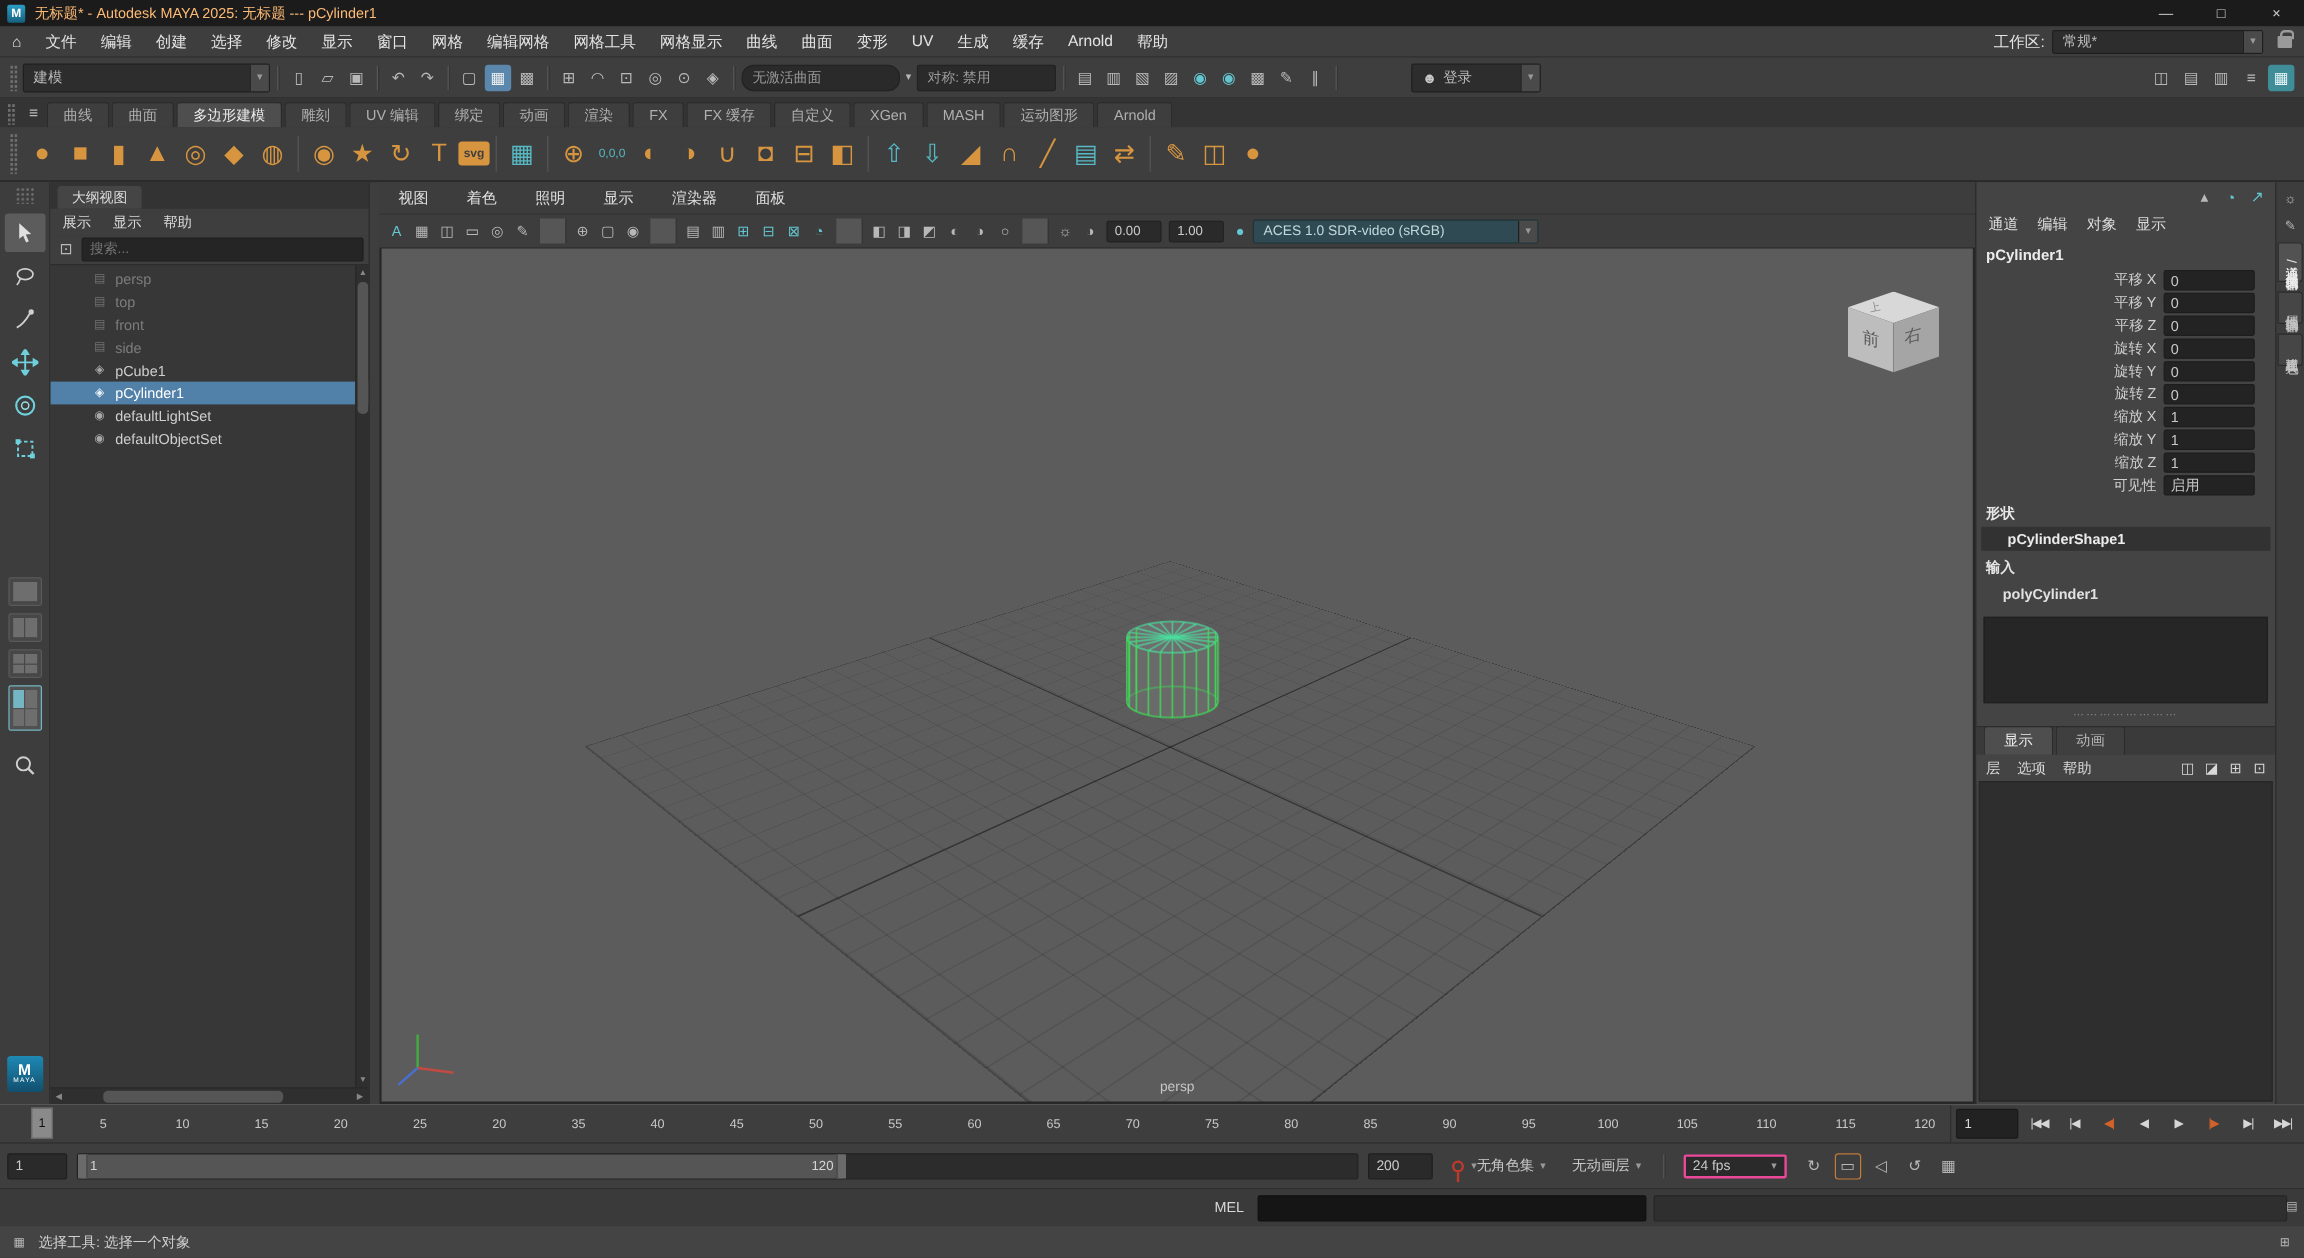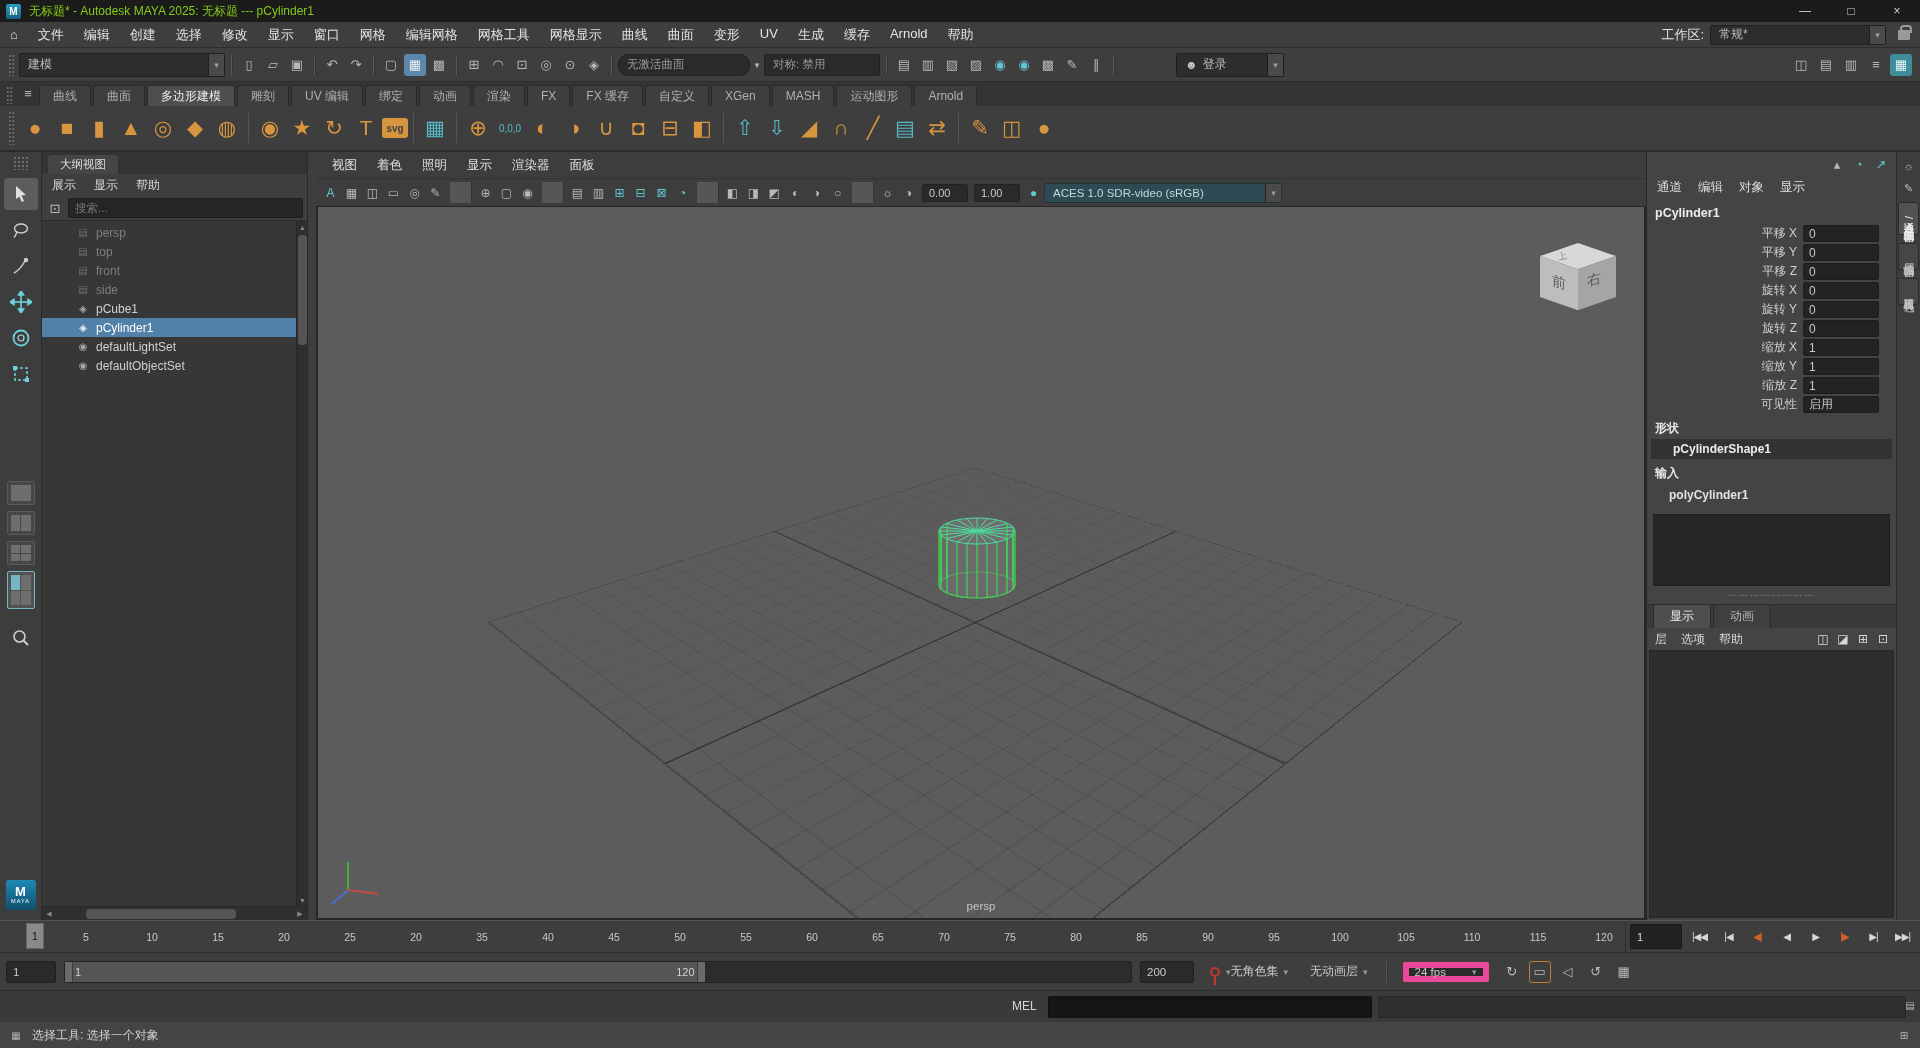--- a/index.html
+++ b/index.html
@@ -16,21 +16,21 @@
   .ic.or-b{border:1px solid #c07a3a;}
   .sepv{width:1px;height:20px;background:#585858;margin:0 6px;box-shadow:1px 0 0 #333;flex:none;}
   .grip{width:7px;height:22px;flex:none;margin:0 4px;background-image:radial-gradient(#6e6e6e 1px,transparent 1.2px);background-size:3.5px 4px;}
   .dd{display:flex;align-items:center;background:#2d2d2d;border:1px solid #1f1f1f;border-radius:2px;height:24px;color:#bbb;font-size:12px;padding:0 4px 0 8px;}
   .dd .arr{margin-left:auto;color:#9a9a9a;font-size:9px;background:#4a4a4a;width:16px;height:100%;display:flex;align-items:center;justify-content:center;margin-right:-4px;border-left:1px solid #1f1f1f;}
   .tfield{background:#2a2a2a;border:1px solid #222;color:#9a9a9a;font-size:11.5px;height:22px;display:flex;align-items:center;padding:0 8px;border-radius:2px;}
   .menu-item{color:#e3e3e3;font-size:13px;flex:none;cursor:default;}
   
   #titlebar{top:0;left:0;width:1920px;height:22px;background:#1b1b1b;display:flex;align-items:center;}
   .applogo{width:15px;height:15px;margin:0 8px 0 6px;background:linear-gradient(#2a9ec4,#17607e);border-radius:2px;color:#fff;font-size:10px;font-weight:bold;display:flex;align-items:center;justify-content:center;}
-  #titlebar .t{color:#84cc16;font-size:12px;}
+  #titlebar .t{color:#fdba74;font-size:12px;}
   .winbtn{width:46px;height:22px;display:flex;align-items:center;justify-content:center;color:#d0d0d0;font-size:12px;}
   
   #menubar{top:22px;left:0;width:1920px;height:26px;background:#3e3e3e;border-bottom:1px solid #2e2e2e;display:flex;align-items:center;gap:20px;padding:0 10px;}
   
   #statusline{top:48px;left:0;width:1920px;height:34px;background:#3e3e3e;border-bottom:1px solid #2e2e2e;display:flex;align-items:center;padding:0 4px;}
   
   #shelftabs{top:82px;left:0;width:1920px;height:24px;background:#343434;display:flex;align-items:flex-end;padding:0 2px;}
   .shelf-tab{height:21px;display:flex;align-items:center;padding:0 13px;font-size:12px;color:#b0b0b0;background:#3e3e3e;border:1px solid #2b2b2b;border-bottom:none;border-radius:3px 3px 0 0;margin-right:2px;flex:none;}
   .shelf-tab.active{background:#4e4e4e;color:#ececec;}
   
@@ -69,21 +69,21 @@
   .ol-item.selected{background:#5181a8;color:#fff;}
   .ol-item.selected .g{color:#e8f0f8;}
   .ol-vscroll{position:absolute;right:0;top:0;width:11px;height:100%;background:#2f2f2f;border-left:1px solid #282828;}
   .ol-vthumb{position:absolute;left:1px;top:14px;width:9px;height:110px;background:#555;border-radius:4px;}
   .ol-varr{position:absolute;left:0;width:11px;height:12px;color:#888;font-size:7px;display:flex;align-items:center;justify-content:center;}
   .ol-hscroll{height:14px;background:#2f2f2f;border-top:1px solid #282828;display:flex;align-items:center;}
   .ol-hthumb{height:10px;background:#555;border-radius:4px;width:150px;margin-left:30px;}
   .ol-harr{width:14px;color:#888;font-size:7px;display:flex;align-items:center;justify-content:center;}
   
   #viewport{left:316px;top:0;width:1330px;height:768px;background:#3d3d3d;display:flex;flex-direction:column;}
-  .vp-menus{height:26px;display:flex;gap:20px;align-items:center;padding-left:16px;}
+  .vp-menus{height:26px;display:flex;gap:32px;align-items:center;padding-left:16px;}
   .vp-menus span{font-size:12.5px;color:#e0e0e0;}
   .vp-iconbar{height:28px;display:flex;align-items:center;background:#3d3d3d;border-top:1px solid #333;padding:0 4px;}
   .vp-iconbar .ic{width:21px;height:21px;font-size:12px;}
   .vfield{background:#2a2a2a;border:1px solid #222;color:#c9c9c9;font-size:11px;height:18px;display:flex;align-items:center;padding:0 6px;border-radius:2px;margin:0 3px;}
   .vp-canvas{position:relative;flex:1;background:#5c5c5c;border:2px solid #272727;border-top:1px solid #272727;overflow:hidden;}
   .grid3d{position:absolute;left:312px;top:70px;width:690px;height:690px;
      background-image:
        linear-gradient(rgba(0,0,0,0.38),rgba(0,0,0,0.38)),
        linear-gradient(rgba(0,0,0,0.38),rgba(0,0,0,0.38)),
        repeating-linear-gradient(0deg,rgba(0,0,0,0.13) 0,rgba(0,0,0,0.13) 1px,transparent 1px,transparent 28.75px),
@@ -140,21 +140,21 @@
   .rs-field{width:50px;height:22px;background:#2a2a2a;border:1px solid #1f1f1f;color:#ccc;font-size:11.5px;display:flex;align-items:center;padding:0 6px;border-radius:2px;flex:none;}
   .rs-track{position:relative;width:1068px;height:22px;background:#2c2c2c;border:1px solid #222;border-radius:2px;margin-left:8px;flex:none;}
   .rs-bar{position:absolute;left:0;top:0;height:100%;width:60%;background:#555;border-radius:2px;display:flex;align-items:center;justify-content:space-between;padding:0 10px;font-size:11px;color:#d5d5d5;}
   .rs-bar::before,.rs-bar::after{content:"";position:absolute;top:0;width:7px;height:100%;background:#6a6a6a;}
   .rs-bar::before{left:0;border-right:1px solid #3e3e3e;}
   .rs-bar::after{right:0;border-left:1px solid #3e3e3e;}
   .keyicon{width:10px;height:10px;border:2px solid #c0392b;border-radius:50%;position:relative;margin-left:16px;flex:none;}
   .keyicon::after{content:"";position:absolute;left:2px;top:8px;width:2px;height:8px;background:#c0392b;}
   .flatdd{display:flex;align-items:center;gap:5px;color:#c8c8c8;font-size:12px;flex:none;}
   .flatdd .a{font-size:9px;color:#999;}
-  .fpsdd{width:86px;height:20px;background:#2a2a2a;border:6px solid #ec4899;border-radius:2px;display:flex;align-items:center;color:#c8c8c8;font-size:11.5px;padding:0 6px;flex:none;}
+  .fpsdd{width:86px;height:20px;background:#2a2a2a;border:2px solid #ec4899;border-radius:2px;display:flex;align-items:center;color:#c8c8c8;font-size:11.5px;padding:0 6px;flex:none;}
   
   #commandline{top:990px;left:0;width:1920px;height:32px;background:#3a3a3a;border-top:1px solid #2e2e2e;}
   .cmd-label{position:absolute;left:1012px;top:8px;font-size:12px;color:#d8d8d8;}
   .cmd-input{position:absolute;left:1048px;top:5px;width:324px;height:22px;background:#151515;border:1px solid #101010;border-radius:2px;}
   .cmd-output{position:absolute;left:1378px;top:5px;width:528px;height:22px;background:#2f2f2f;border:1px solid #262626;border-radius:2px;}
   
   #helpline{top:1022px;left:0;width:1920px;height:26px;background:#444;display:flex;align-items:center;padding:0 8px;gap:8px;}
   #helpline .txt{font-size:12px;color:#cfcfcf;}
   .lockicon{width:12px;height:10px;background:#9a9a9a;border-radius:1px;position:relative;margin-left:6px;flex:none;}
   .lockicon::before{content:"";position:absolute;left:2px;top:-5px;width:8px;height:6px;border:2px solid #9a9a9a;border-bottom:none;border-radius:4px 4px 0 0;}

